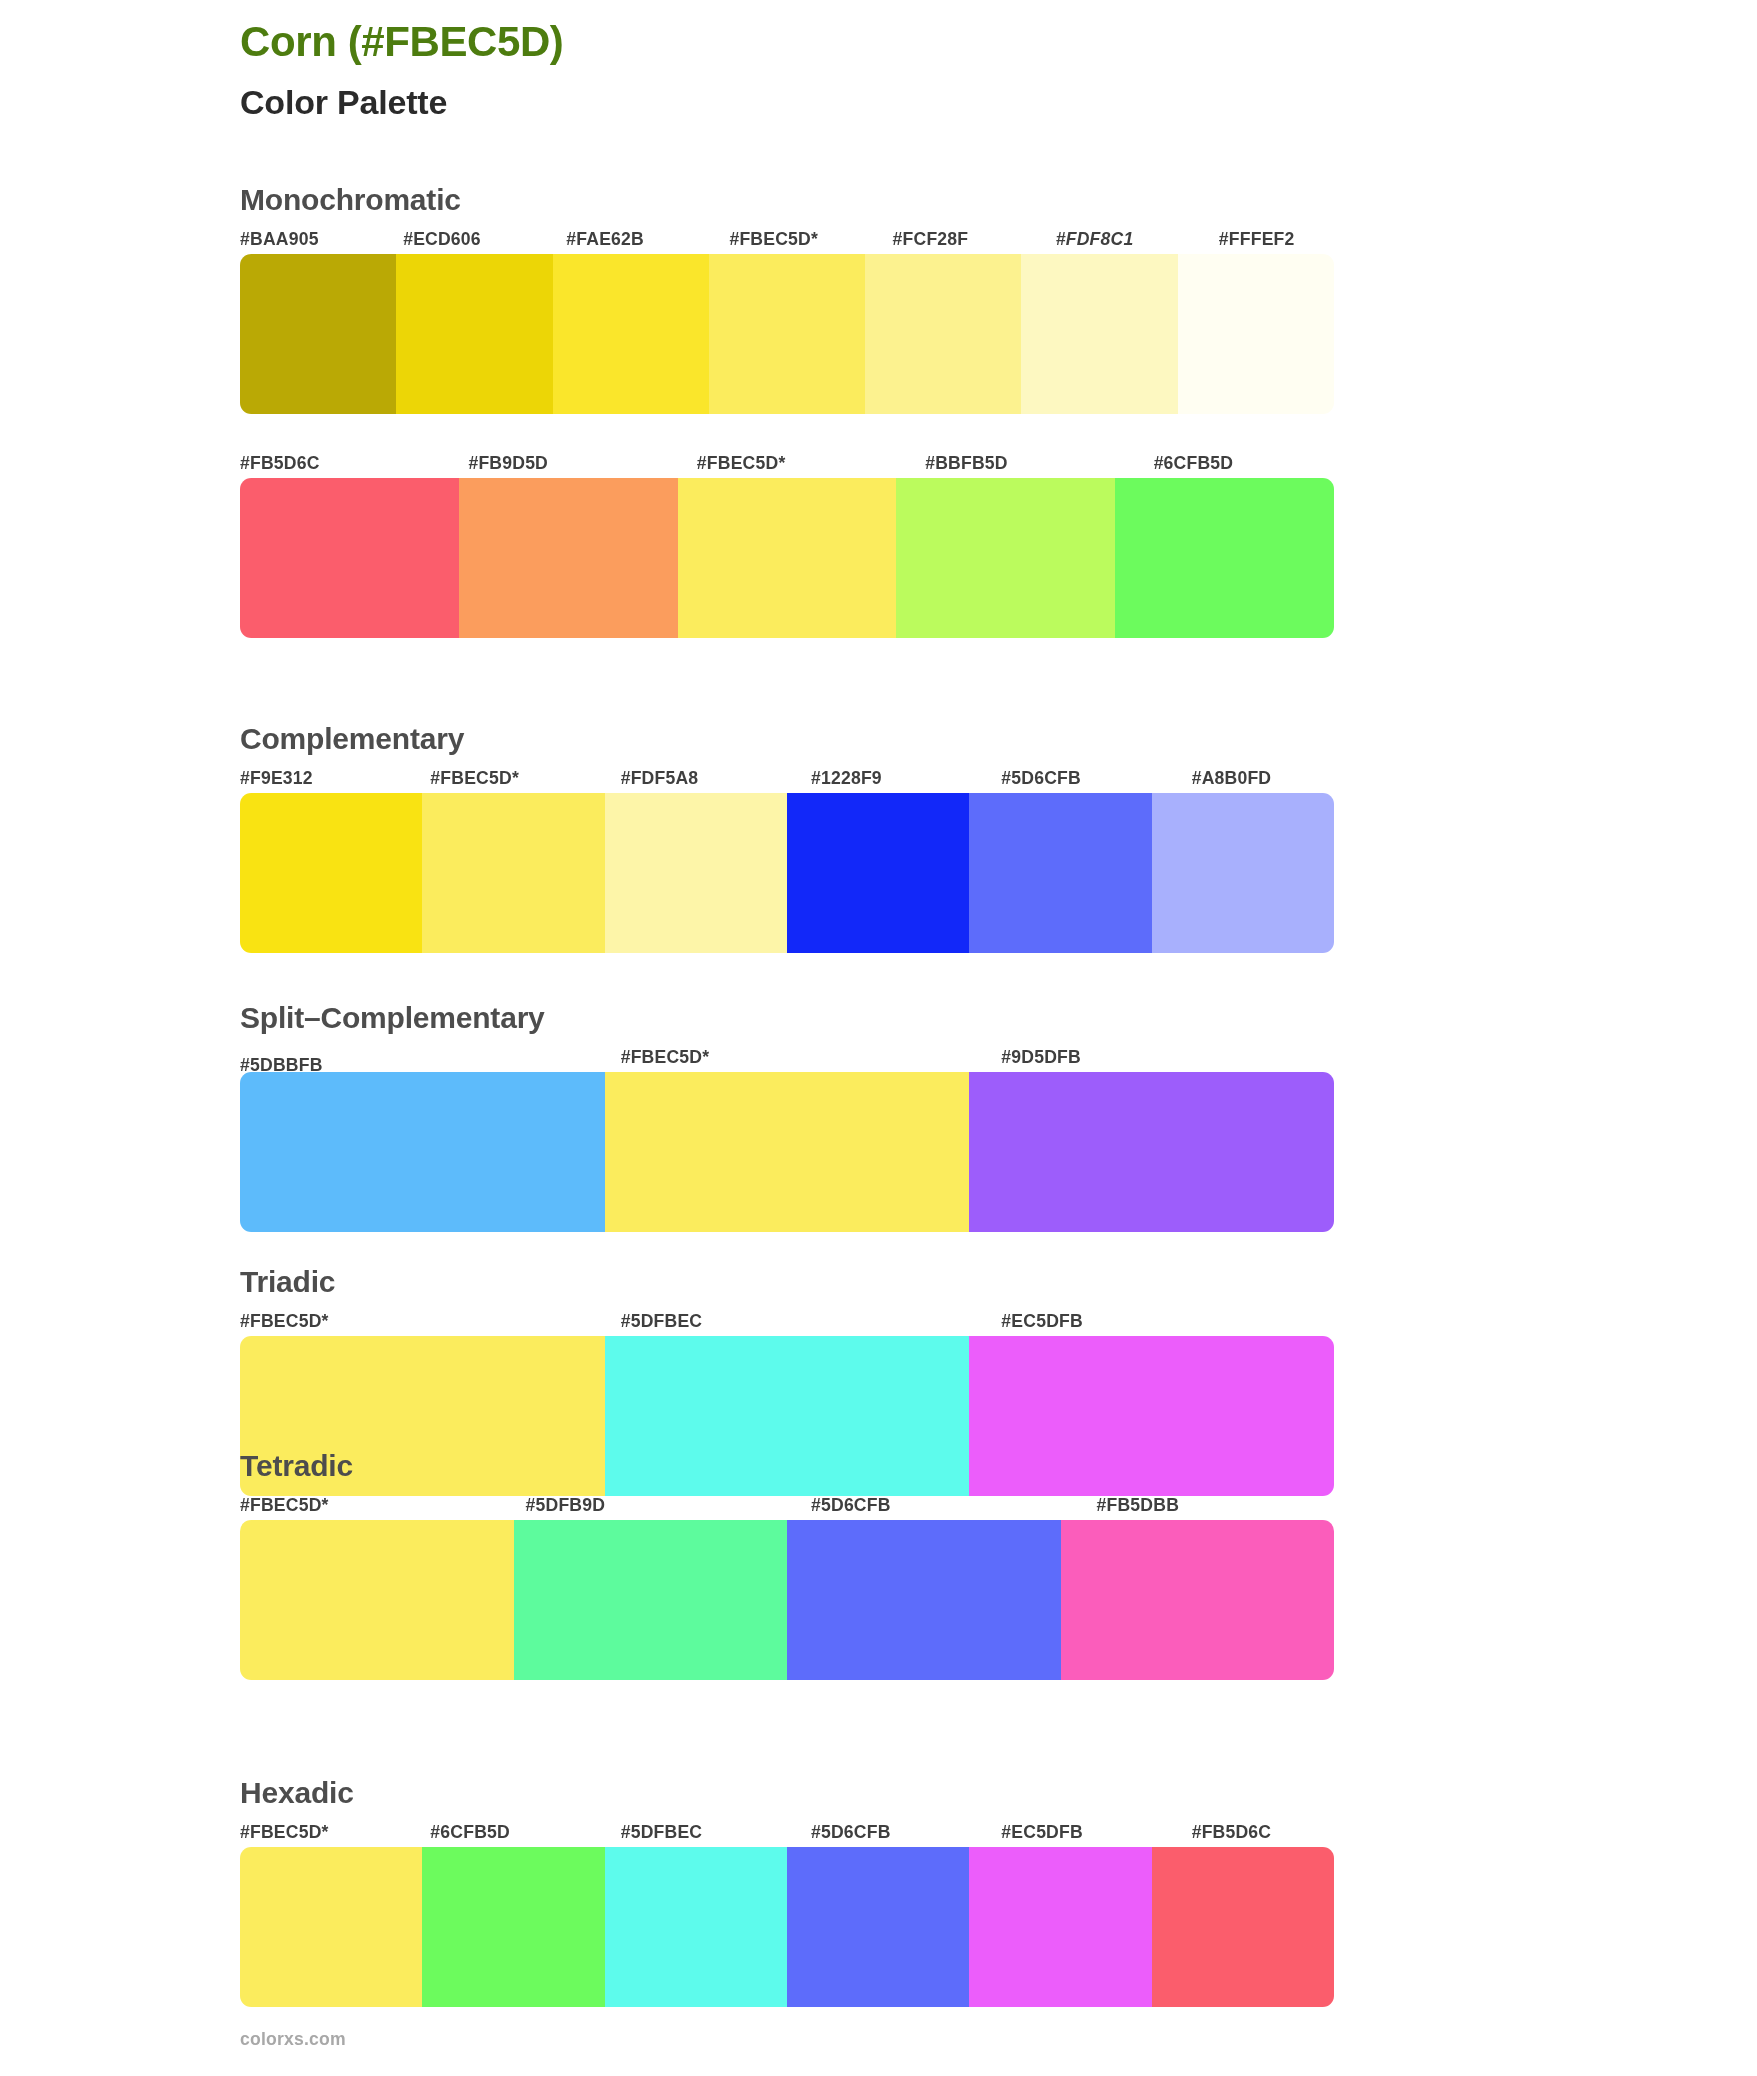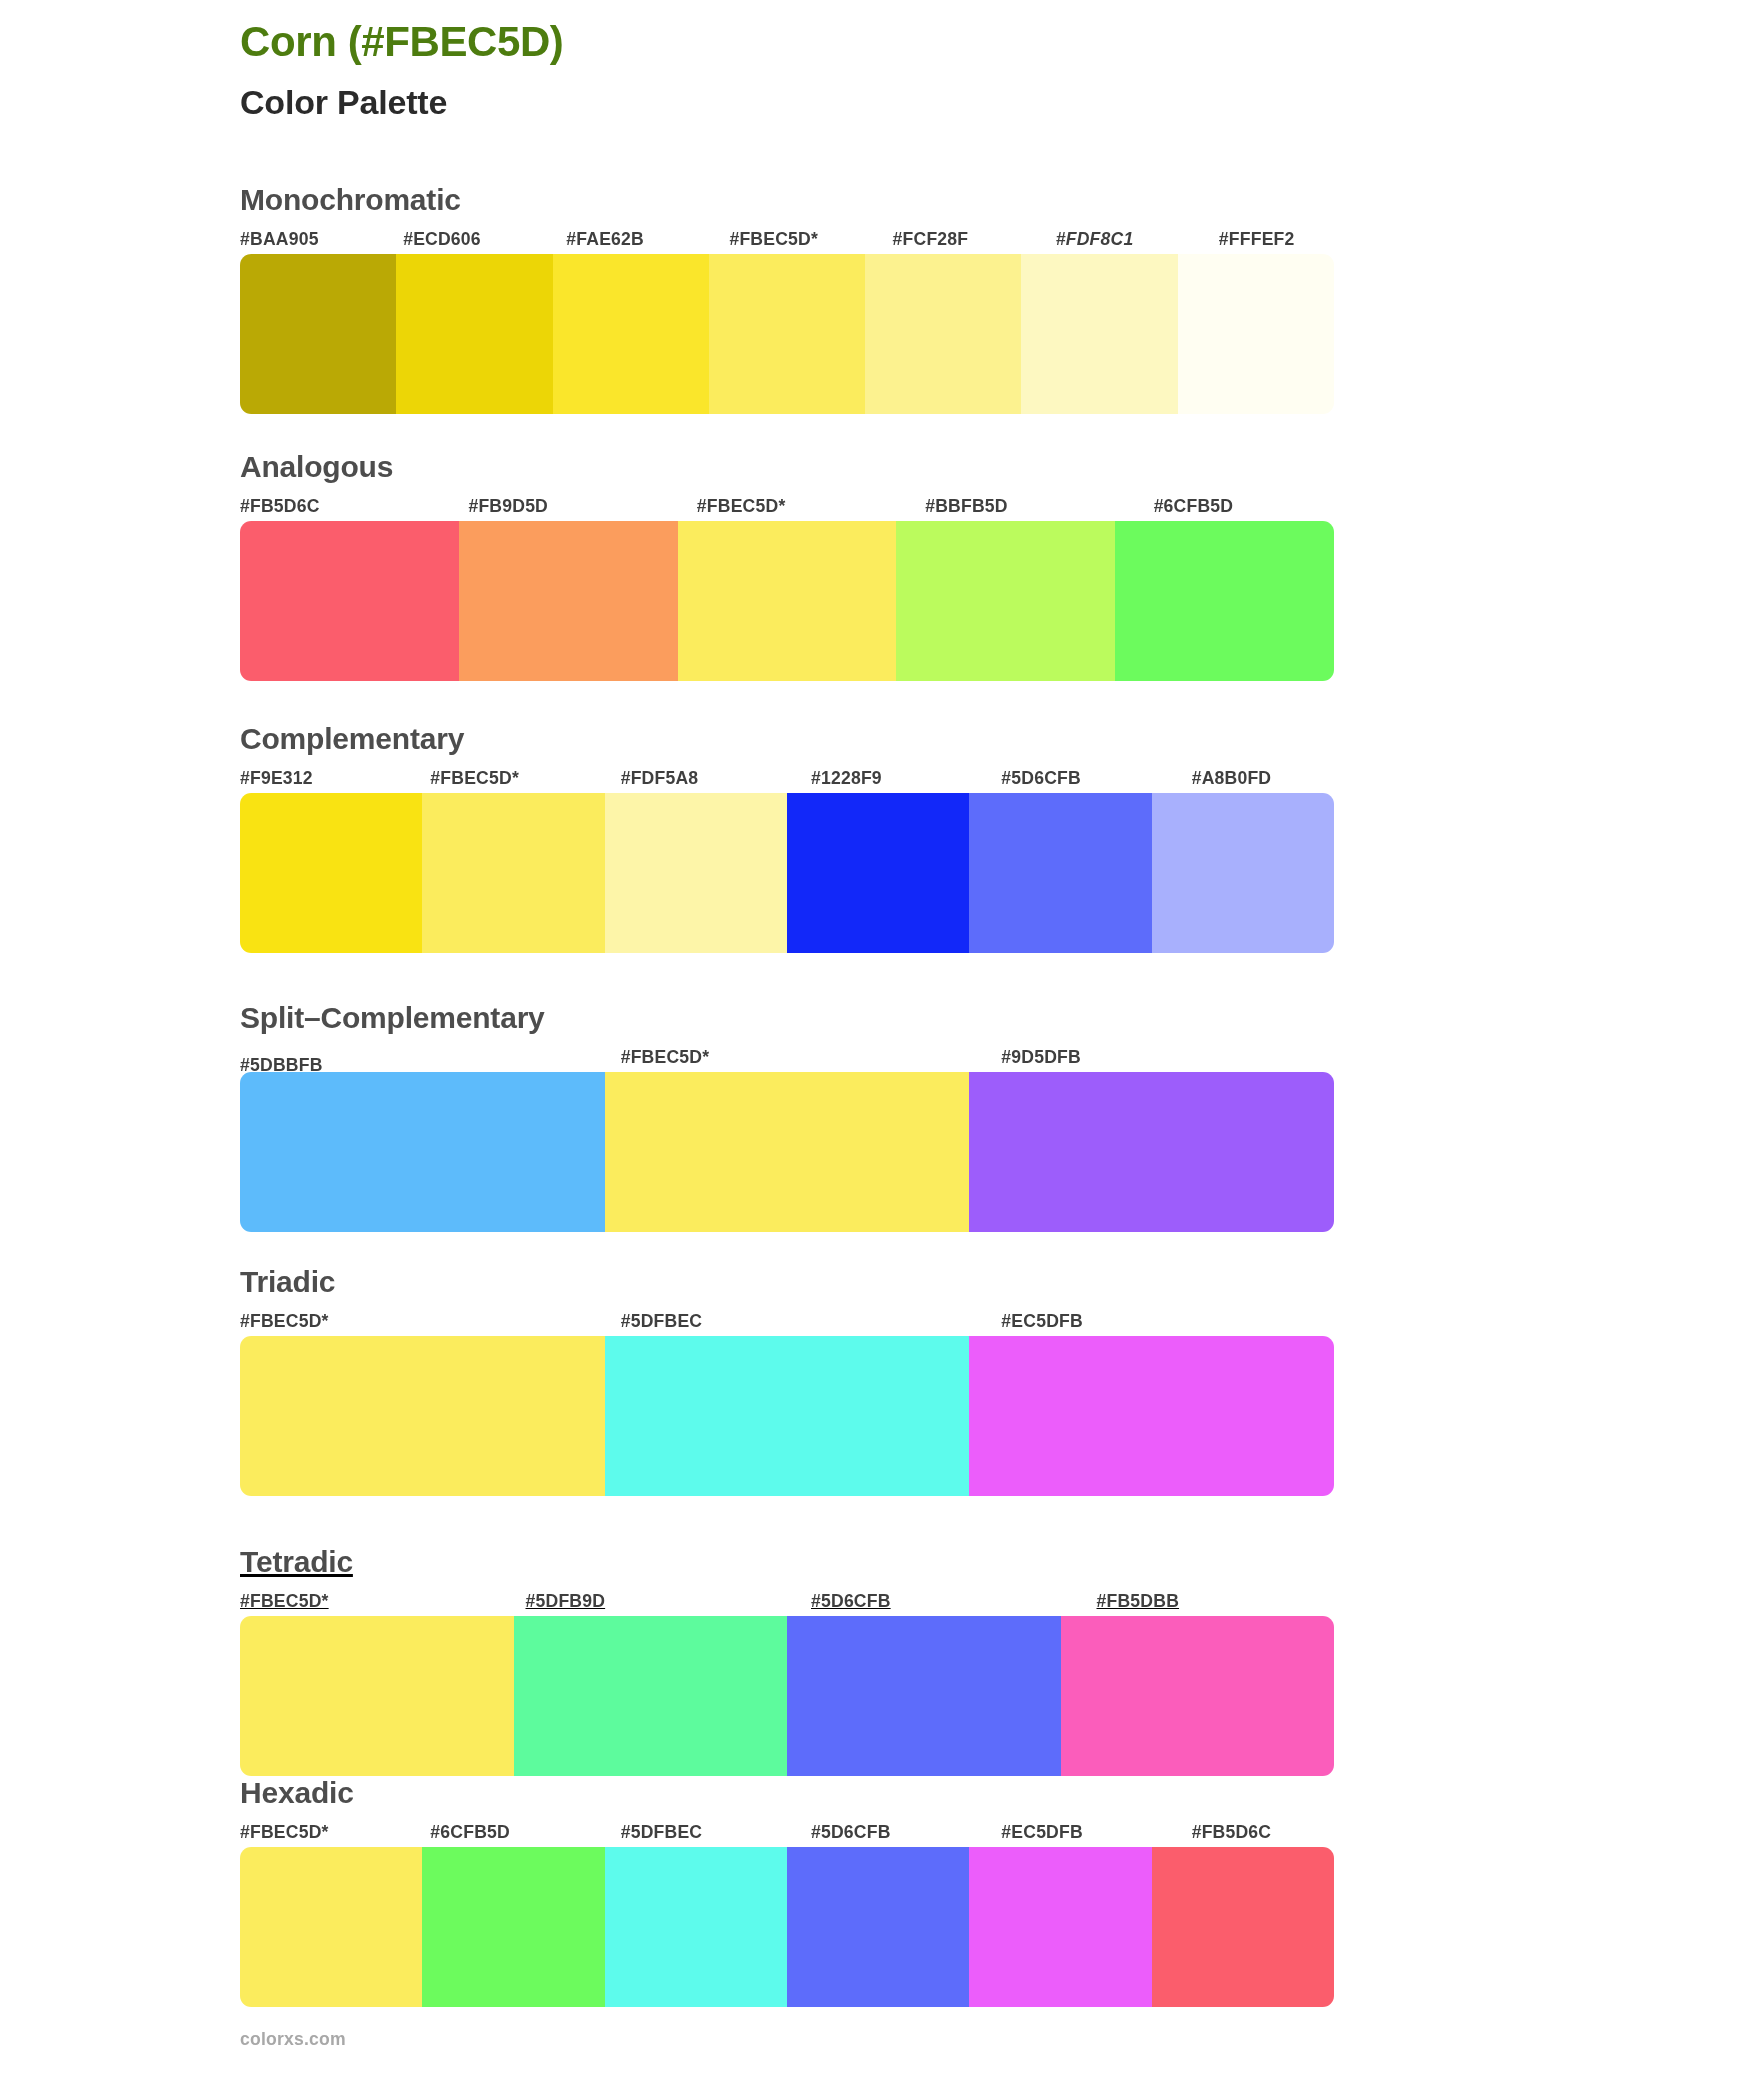--- a/index.html
+++ b/index.html
@@ -142,21 +142,20 @@
           <div class="swatch" title="#BAA905" style="background: rgb(186, 169, 5);"></div>
           <div class="swatch" title="#ECD606" style="background: rgb(236, 214, 6);"></div>
           <div class="swatch" title="#FAE62B" style="background: rgb(250, 230, 43);"></div>
           <div class="swatch" title="#FBEC5D*" style="background: rgb(251, 236, 93);"></div>
           <div class="swatch" title="#FCF28F" style="background: rgb(252, 242, 143);"></div>
           <div class="swatch" title="#FDF8C1" style="background: rgb(253, 248, 193);"></div>
           <div class="swatch" title="#FFFEF2" style="background: rgb(255, 254, 242);"></div>
         </div>
       </div>
       <div class="section" style="top: 451px;">
-        <div class="section-heading">Analogous</div>
         <div class="labels-row">
           <div class="swatch-label" style="flex: 1 1 0px;">#FB5D6C</div>
           <div class="swatch-label" style="flex: 1 1 0px;">#FB9D5D</div>
           <div class="swatch-label" style="flex: 1 1 0px;">#FBEC5D*</div>
           <div class="swatch-label" style="flex: 1 1 0px;">#BBFB5D</div>
           <div class="swatch-label" style="flex: 1 1 0px;">#6CFB5D</div>
         </div>
         <div class="swatch-bar">
           <div class="swatch" title="#FB5D6C" style="background: rgb(251, 93, 108);"></div>
           <div class="swatch" title="#FB9D5D" style="background: rgb(251, 157, 93);"></div>
@@ -203,21 +202,21 @@
           <div class="swatch-label" style="flex: 1 1 0px;">#FBEC5D*</div>
           <div class="swatch-label" style="flex: 1 1 0px;">#5DFBEC</div>
           <div class="swatch-label" style="flex: 1 1 0px;">#EC5DFB</div>
         </div>
         <div class="swatch-bar">
           <div class="swatch" title="#FBEC5D*" style="background: rgb(251, 236, 93);"></div>
           <div class="swatch" title="#5DFBEC" style="background: rgb(93, 251, 236);"></div>
           <div class="swatch" title="#EC5DFB" style="background: rgb(236, 93, 251);"></div>
         </div>
       </div>
-      <div class="section" style="top: 1546px; text-decoration: underline;">
+      <div class="section" style="top: 1450px;">
         <div class="section-heading">Tetradic</div>
         <div class="labels-row">
           <div class="swatch-label" style="flex: 1 1 0px;">#FBEC5D*</div>
           <div class="swatch-label" style="flex: 1 1 0px;">#5DFB9D</div>
           <div class="swatch-label" style="flex: 1 1 0px;">#5D6CFB</div>
           <div class="swatch-label" style="flex: 1 1 0px;">#FB5DBB</div>
         </div>
         <div class="swatch-bar">
           <div class="swatch" title="#FBEC5D*" style="background: rgb(251, 236, 93);"></div>
           <div class="swatch" title="#5DFB9D" style="background: rgb(93, 251, 157);"></div>

